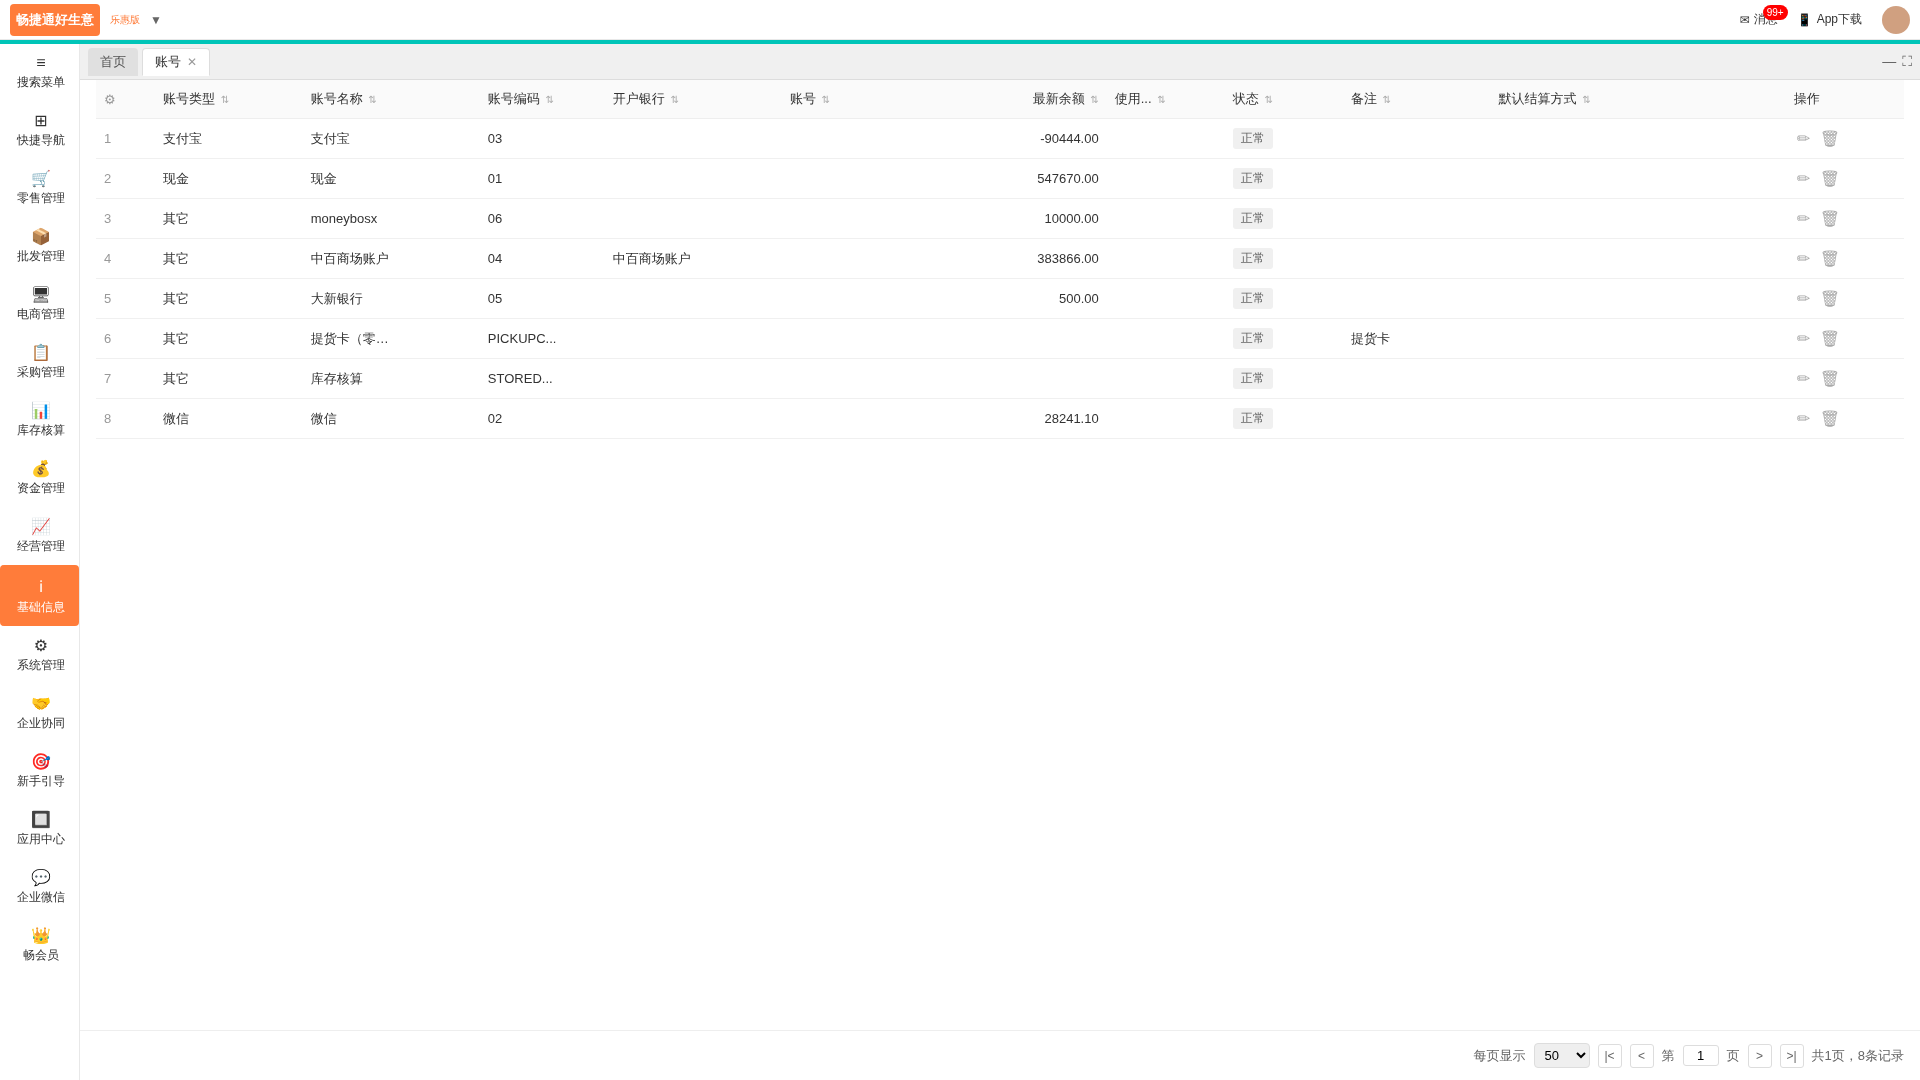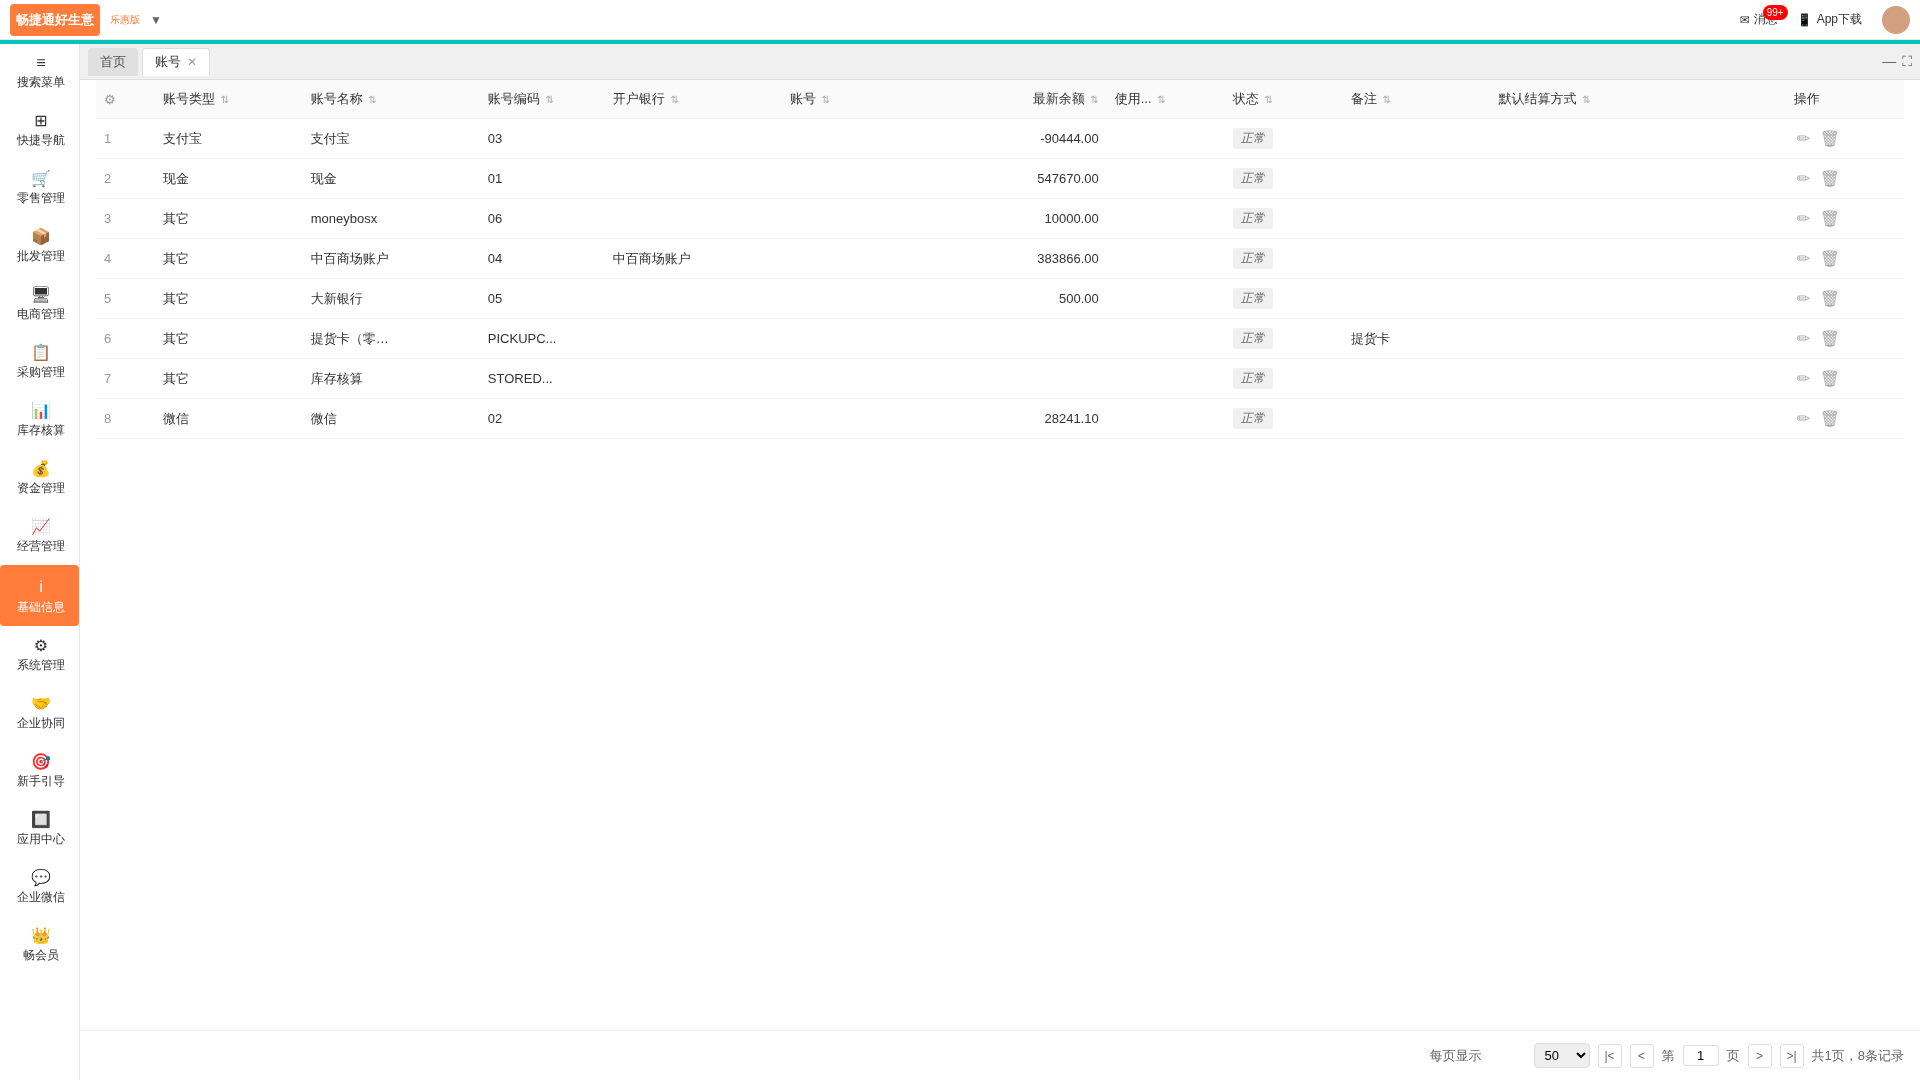--- a/index.html
+++ b/index.html
@@ -152,21 +152,21 @@
       white-space: nowrap;
     }
     .status-badge {
       background: #f0f0f0;
       color: #666;
       border-radius: 3px;
       padding: 2px 8px;
       font-size: 12px;
       display: inline-block;
     }
-    .status-normal { background: #f0f0f0; color: #666; font-style: italic; }
+    .status-normal { background: #f0f0f0; color: #666; }
     .action-btn { color: #aaa; cursor: pointer; font-size: 16px; margin: 0 3px; }
     .col-num { width: 40px; color: #999; }
     .col-type { width: 100px; }
     .col-name { width: 120px; }
     .col-code { width: 80px; }
     .col-bank { width: 120px; }
     .col-account { width: 100px; }
     .col-balance { width: 120px; text-align: right; }
     .col-use { width: 80px; }
     .col-status { width: 80px; }
@@ -184,21 +184,20 @@
       border-top: 1px solid #eee;
       font-size: 13px;
       color: #666;
       flex-shrink: 0;
     }
     .page-size-select {
       border: 1px solid #ddd;
       border-radius: 4px;
       padding: 3px 6px;
       font-size: 13px;
-      margin-left: 44px;
     }
     .page-nav-btn {
       width: 24px;
       height: 24px;
       border: 1px solid #ddd;
       border-radius: 3px;
       background: #fff;
       cursor: pointer;
       display: flex;
       align-items: center;

